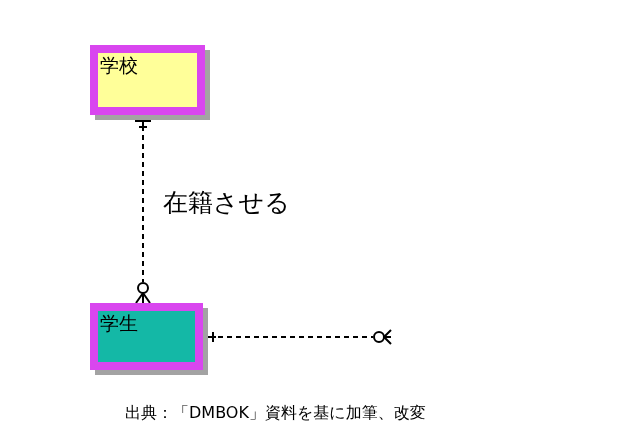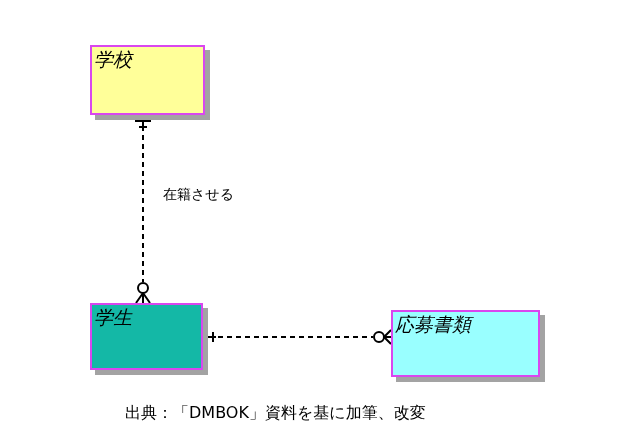--- a/index.html
+++ b/index.html
@@ -10,40 +10,39 @@
   }
   #canvas {
     position: relative;
     width: 625px;
     height: 445px;
     background: #ffffff;
     overflow: hidden;
   }
   .entity {
     position: absolute;
-    border: 2px solid #d946ef;
+    border: 8px solid #d946ef;
     box-shadow: 5px 5px 0 0 #a3a3a3;
     box-sizing: border-box;
     z-index: 2;
-    font-style: italic;
   }
   .entity-label {
     font-size: 19px;
     line-height: 1.1;
     color: #000000;
     padding: 2px 1px 0 2px;
     letter-spacing: 0px;
     white-space: nowrap;
   }
   #entity-school   { left: 90px;  top: 45px;  width: 115px; height: 70px; }
   #entity-student  { left: 90px;  top: 303px; width: 113px; height: 67px; }
   #entity-appdocs  { left: 391px; top: 310px; width: 149px; height: 67px; }
   .rel-label {
     position: absolute;
-    font-size: 14px;
+    font-size: 25px;
     color: #000000;
     white-space: nowrap;
     z-index: 3;
   }
   #rel-label-enroll { left: 163px; top: 186px; }
   #rel-label-submit { left: 257px; top: 298px; }
   #caption {
     position: absolute;
     left: 125px;
     top: 403px;
@@ -104,22 +103,19 @@
   </svg>
 
   <div class="entity" id="entity-school" style="background-color: rgb(255, 255, 153);">
     <div class="entity-label">学校</div>
   </div>
 
   <div class="entity" id="entity-student" style="background-color: #14b8a6;">
     <div class="entity-label">学生</div>
   </div>
 
-  <div class="entity" id="entity-appdocs" style="background-color: rgb(153, 255, 255);">
-    <div class="entity-label">応募書類</div>
-  </div>
 
   <div class="rel-label" id="rel-label-enroll">在籍させる</div>
 
 
   <div id="caption">出典：「DMBOK」資料を基に加筆、改変</div>
 
 </div>
 
 </body></html>

